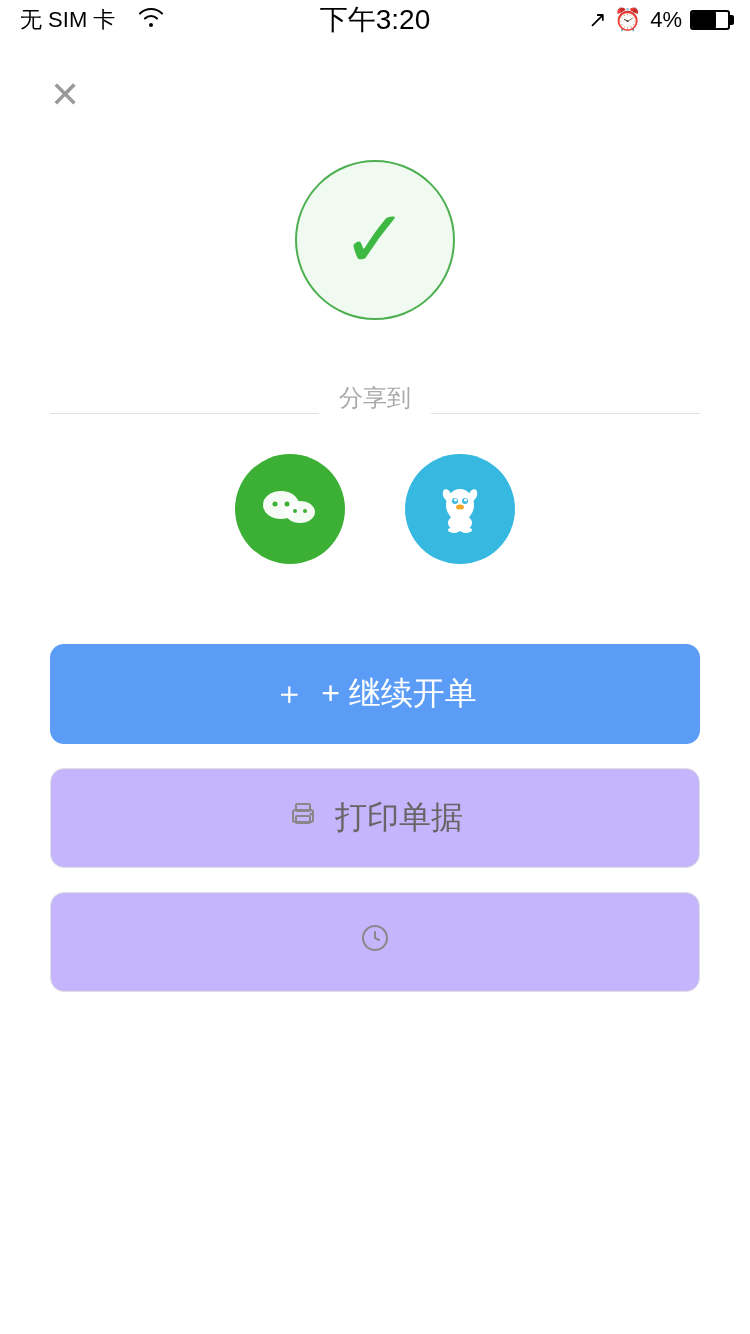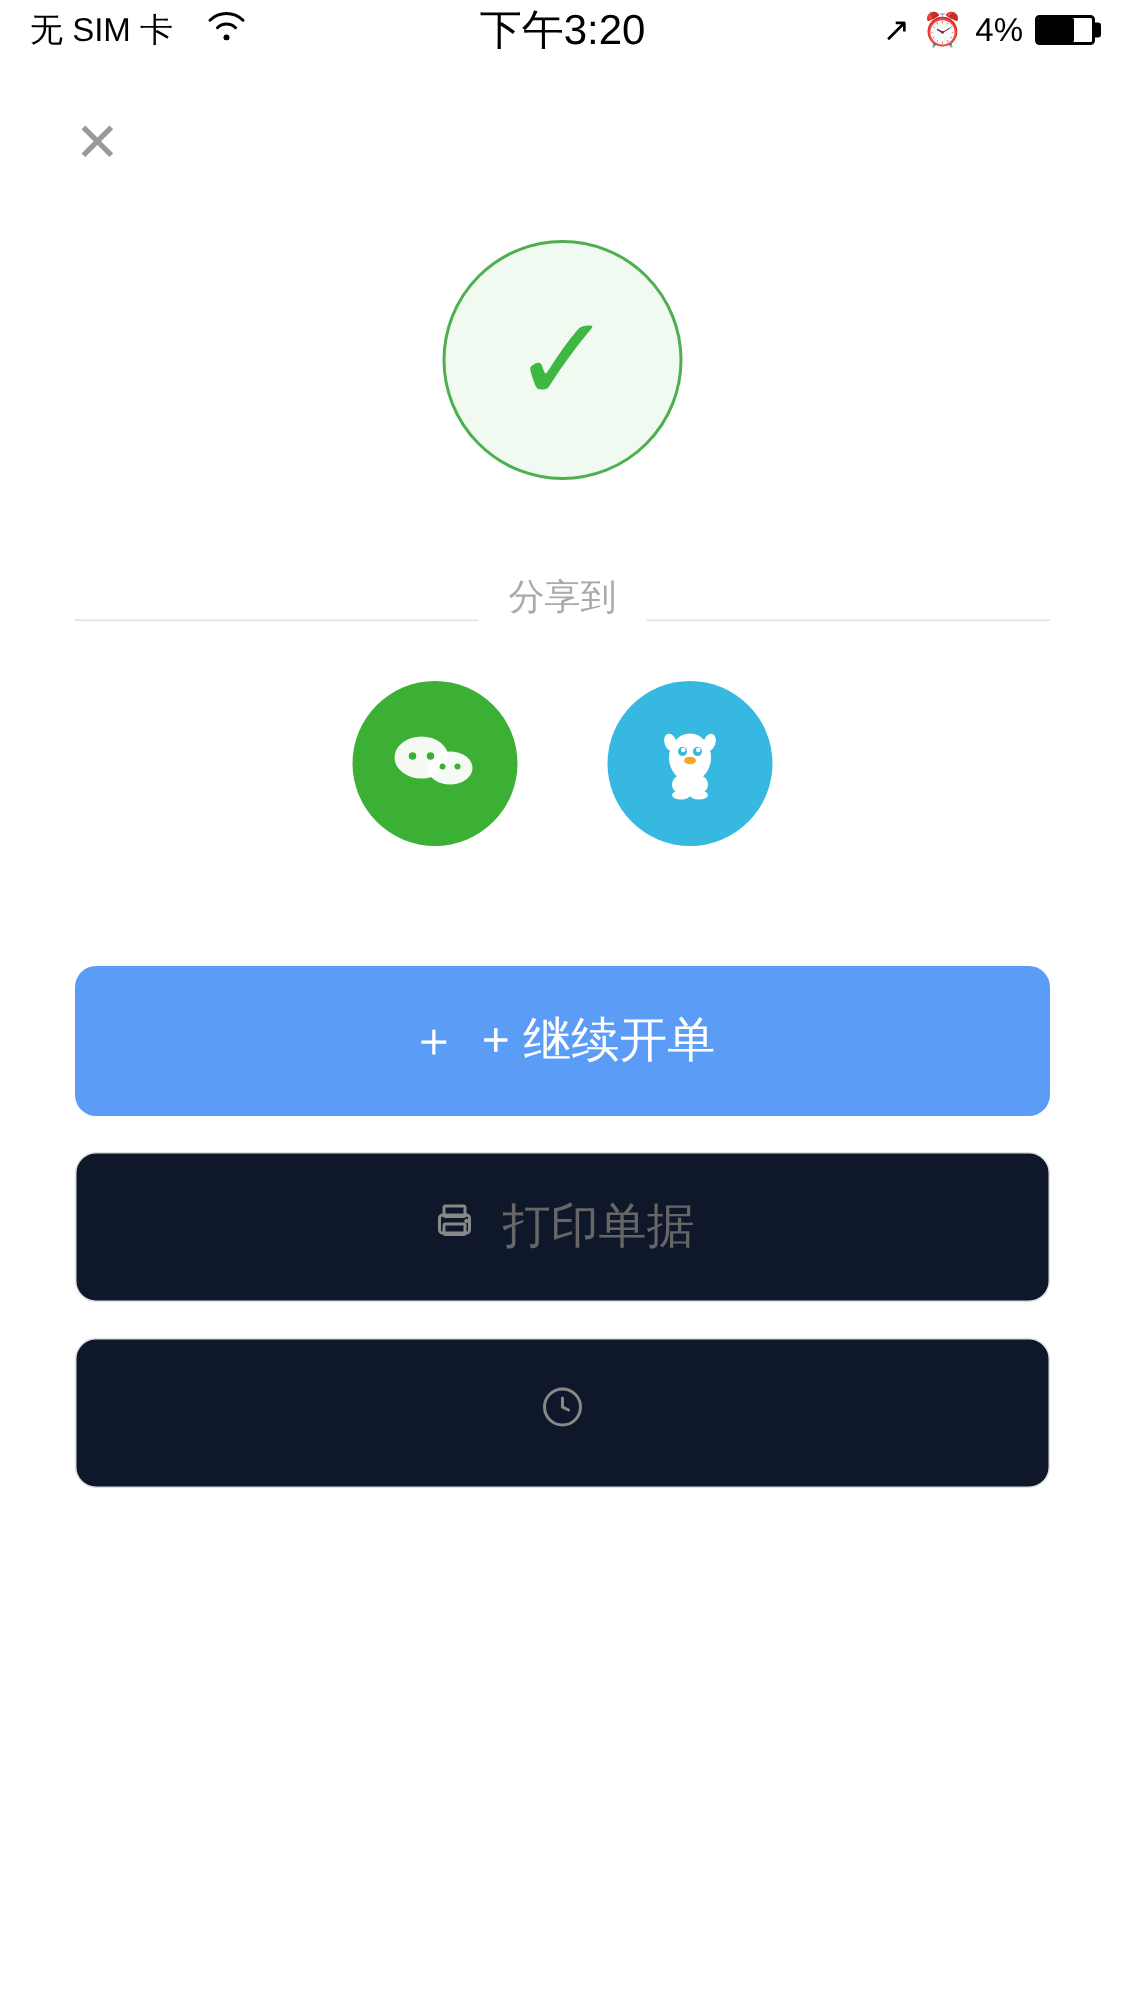--- a/index.html
+++ b/index.html
@@ -194,21 +194,21 @@
       font-size: 32px;
       cursor: pointer;
       border: none;
     }
     .btn-primary {
       background: #5b9cf6;
       color: #fff;
       border: none;
     }
     .btn-secondary {
-      background: #0f172a;
+      background: #c4b5fd;
       color: #666;
       border: 1px solid #e0e0e0;
     }
   </style>
 </head>
 <body>
 
 <div class="status-bar">
   <div class="status-left">
     <span>无 SIM 卡</span>

